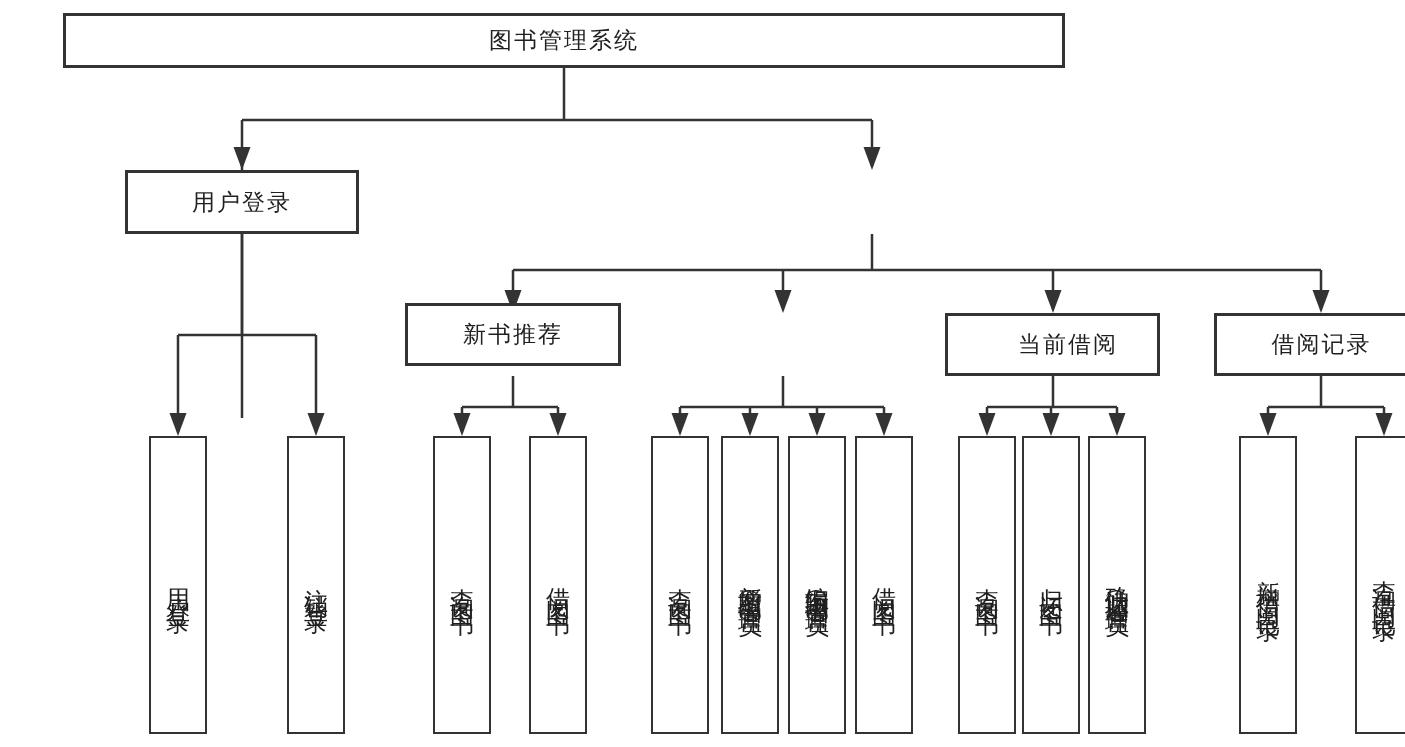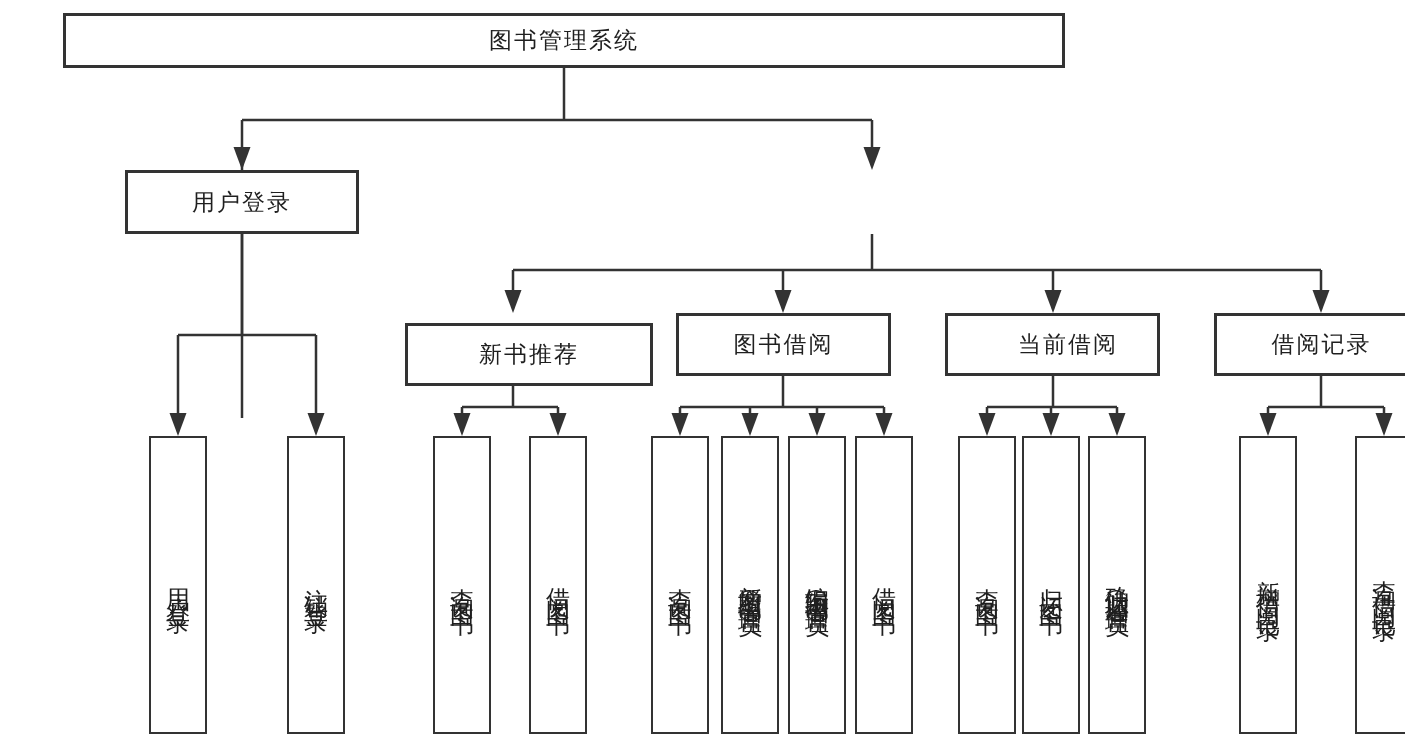--- a/index.html
+++ b/index.html
@@ -106,22 +106,21 @@
       <path d="M1278 376 V407 M1225 407 H1341 M1225 407 V418 M1341 407 V418"></path>
       <polygon points="1216.5,413 1233.5,413 1225,436"></polygon>
       <polygon points="1332.5,413 1349.5,413 1341,436"></polygon>
     </g>
   </svg>
 
   <div class="node h-node" style="left:20px;top:13px;width:1002px;height:55px;">图书管理系统</div>
 
   <div class="node h-node" style="left:82px;top:170px;width:234px;height:64px;">用户登录</div>
 
-  <div class="node h-node" style="left:362px;top:323px;width:248px;height:63px;">新书推荐</div>
-  <div class="node h-node" style="left:633px;top:313px;width:215px;height:63px;">图书借阅</div>
+  <div class="node h-node" style="left:362px;top:303px;width:216px;height:63px;">新书推荐</div>
   <div class="node h-node" style="left:902px;top:313px;width:215px;height:63px;padding-left:31px;">当前借阅</div>
   <div class="node h-node" style="left:1171px;top:313px;width:215px;height:63px;">借阅记录</div>
 
   <div class="node v-node" style="left:106px;top:436px;width:58px;height:298px;">用户登录</div>
   <div class="node v-node" style="left:244px;top:436px;width:58px;height:298px;">注销登录</div>
 
   <div class="node v-node" style="left:390px;top:436px;width:58px;height:298px;">查询图书</div>
   <div class="node v-node" style="left:486px;top:436px;width:58px;height:298px;">借阅图书</div>
 
   <div class="node v-node" style="left:608px;top:436px;width:58px;height:298px;">查询图书</div>

